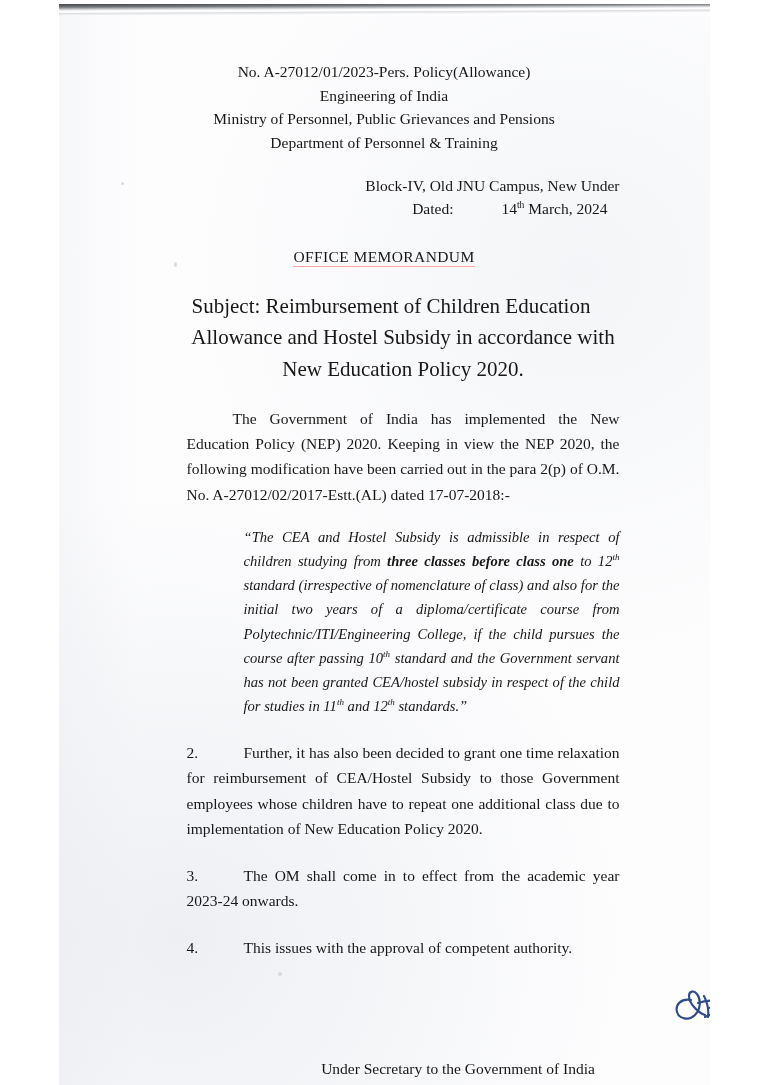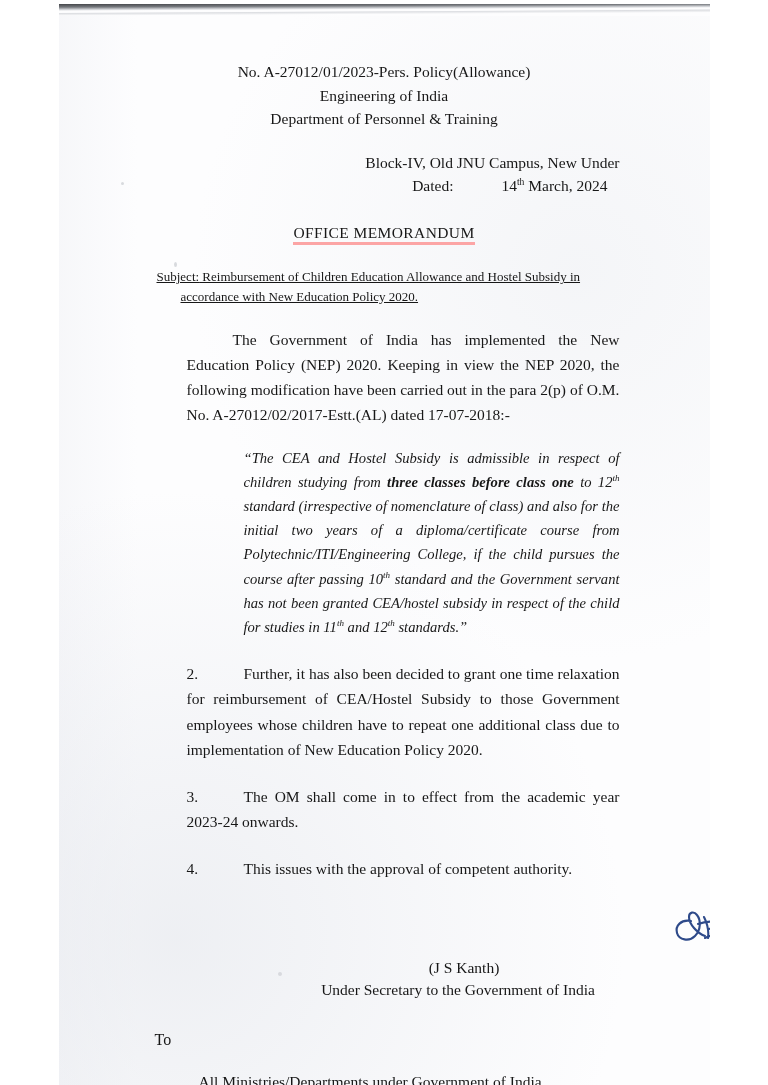--- a/index.html
+++ b/index.html
@@ -77,32 +77,31 @@
     padding-right: 12px;
   }
 
   .om-title {
     margin-top: 27px;
     text-align: center;
     font-size: 15.5px;
     letter-spacing: .4px;
   }
   .om-title span {
-    border-bottom: 3px solid #fca5a5;
+    border-bottom: 1px solid #fca5a5;
     padding-bottom: 1px;
   }
 
   .subject {
     margin: 25px 0 0 0;
     padding: 0 84px 0 122px;
-    font-size: 13px;
+    font-size: 21px;
     line-height: 1.5;
     text-indent: -24px;
-    text-align: left;
-    text-decoration: underline;
+    text-align: center;
   }
 
   .para {
     margin-top: 21px;
     padding: 0 90px 0 128px;
     font-size: 15.5px;
     line-height: 1.62;
     text-align: justify;
   }
   .para.first { text-indent: 46px; }
@@ -205,20 +204,21 @@
   <div class="speck" style="left:726px; top:252px; width:3px; height:4px;"></div>
   <div class="speck" style="left:115px; top:258px; width:3px; height:5px;"></div>
   <div class="speck" style="left:219px; top:968px; width:4px; height:4px;"></div>
   <div class="speck" style="left:745px; top:585px; width:3px; height:3px;"></div>
 
   <div class="content">
 
     <div class="header">
       <div class="line">No. A-27012/01/2023-Pers. Policy(Allowance)</div>
       <div class="line">Engineering of India</div>
+      <div class="line">Ministry of Personnel, Public Grievances and Pensions</div>
       <div class="line">Department of Personnel &amp; Training</div>
     </div>
 
     <div class="addr-block">
       <div>Block-IV, Old JNU Campus, New Under</div>
       <div class="dated-row">
         <span>Dated:</span>
         <span><span>14</span><sup>th</sup><span> March, 2024</span></span>
       </div>
     </div>
@@ -271,21 +271,20 @@
           <path d="M81 46 L92 29"></path>
           <path d="M96 30 C92 29, 90 34, 92 37 C95 40, 99 38, 98 34 C97 31, 96 30, 96 30"></path>
           <path d="M100 30 C99 34, 99 39, 101 41"></path>
           <path d="M100 31 C103 28, 108 29, 108 33 C108 37, 104 39, 104 39"></path>
           <path d="M110 28 C113 32, 116 36, 114 41"></path>
           <path d="M111 41 C115 36, 119 30, 122 26"></path>
           <path d="M116 26 L116 42"></path>
         </g>
       </svg>
 
-      <div class="sig-name">(J S Kanth)</div>
       <div class="sig-desig">Under Secretary to the Government of India</div>
     </div>
 
     <div class="to-label">To</div>
     <div class="to-recipient">All Ministries/Departments under Government of India</div>
 
   </div>
 </div>
 
 </body></html>

